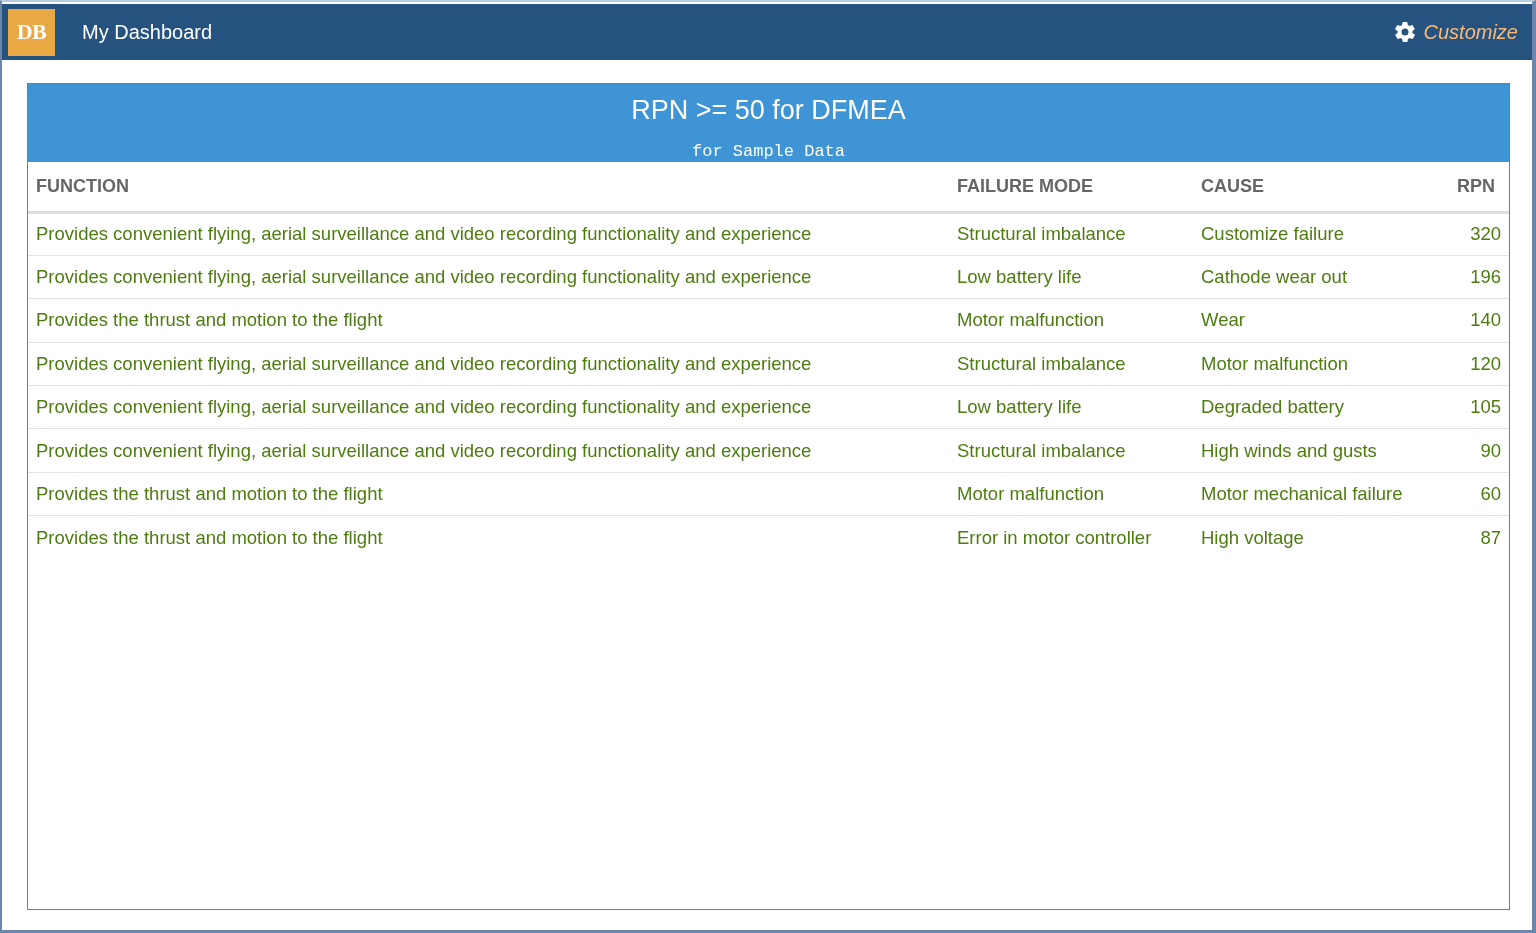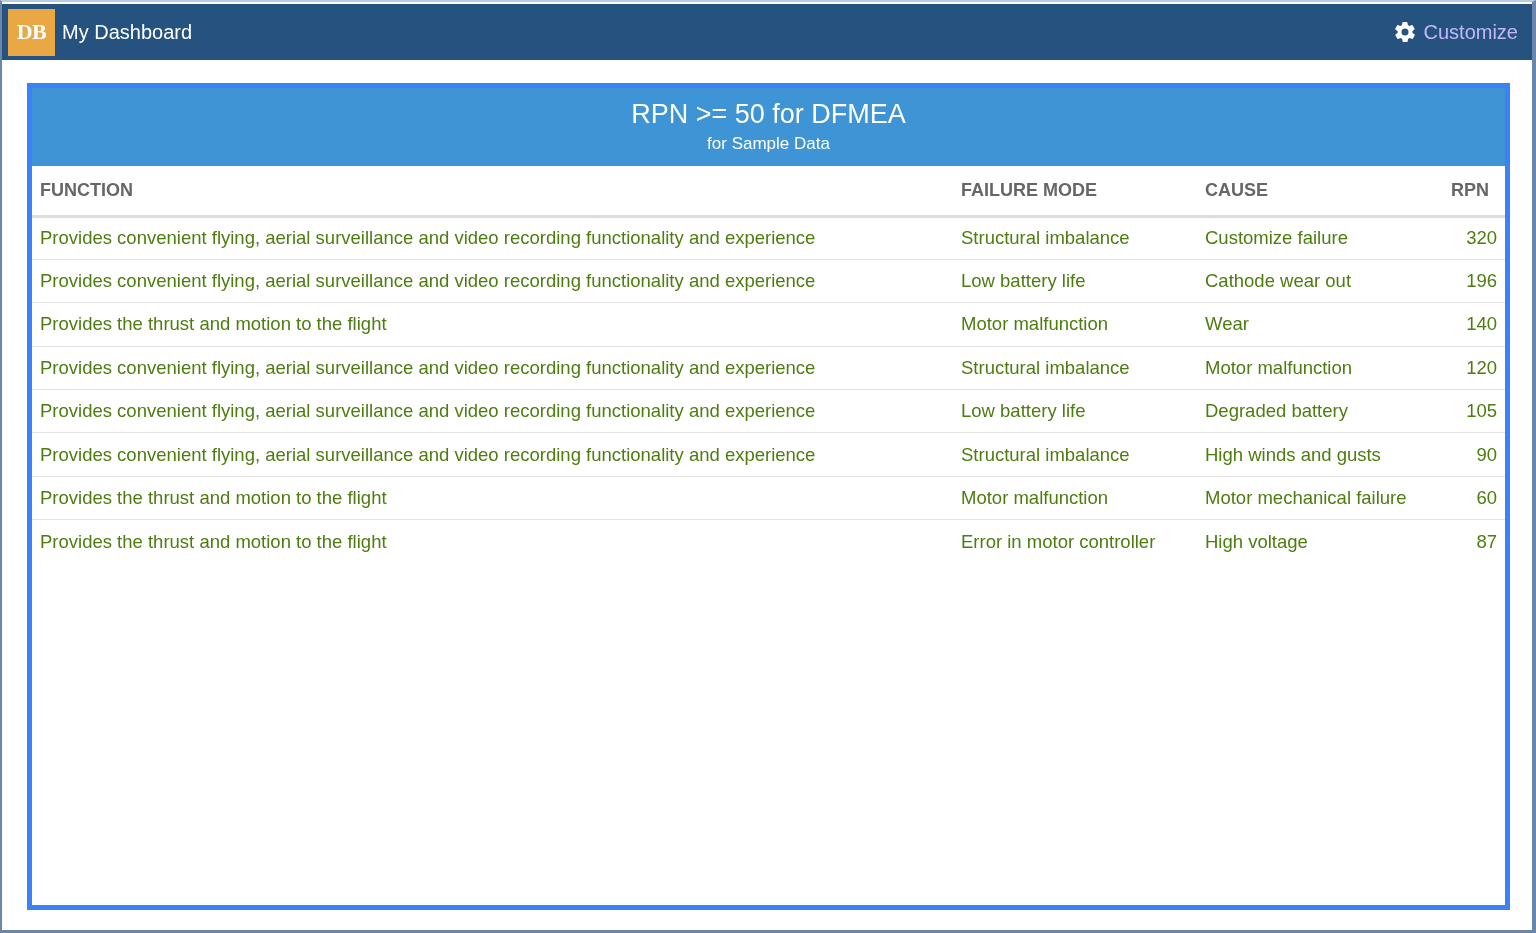--- a/index.html
+++ b/index.html
@@ -5,59 +5,59 @@
     * { box-sizing: border-box; margin: 0; padding: 0; }
     html, body { width: 1536px; height: 933px; overflow: hidden; background: #c9d6e6; }
     body { font-family: "Liberation Sans", sans-serif; }
     .frame {
       position: absolute; left: 0; top: 0; width: 1536px; height: 933px;
       border: 2px solid #6b86aa; border-top-color: #b9cbe0; background: #ffffff;
       border-right-width: 4px; border-bottom-width: 3px;
     }
     .topbar {
       position: absolute; left: 0; top: 2px; width: 1530px; height: 56px;
-      background: #25527f; display: flex; align-items: center;
+      background: #25527f; display: flex; align-items: center; gap: 20px;
     }
     .logo {
       width: 47px; height: 47px; margin-left: 6px; background: #eaa844;
       color: #ffffff; font-family: "Liberation Serif", serif; font-weight: bold;
       font-size: 22px; display: flex; align-items: center; justify-content: center;
       letter-spacing: -0.5px;
     }
     .app-title { color: #ffffff; font-size: 20px; margin-left: 7px; }
     .customize {
       position: absolute; right: 14px; top: 0; height: 56px; display: flex;
-      align-items: center; color: #c4b5fd; font-size: 20px; cursor: pointer;
+      align-items: center; color: #fdba74; font-size: 20px; cursor: pointer; font-style: italic;
     }
     .customize svg { width: 24px; height: 24px; margin-right: 7px; }
     .panel {
       position: absolute; left: 25px; top: 81px; width: 1483px; height: 827px;
-      border: 5px solid #3b82f6; background: #ffffff;
+      border: 1px solid #3b82f6; background: #ffffff;
     }
     .panel-header {
       background: #3e94d5; height: 78px; text-align: center; color: #ffffff;
       padding-top: 11px;
     }
     .panel-title { font-size: 27px; line-height: 30px; }
-    .panel-subtitle { font-size: 17px; line-height: 22px; margin-top: 4px; }
+    .panel-subtitle { font-size: 17px; line-height: 22px; margin-top: 16px; font-family: Liberation Mono, monospace; }
     table { width: 100%; border-collapse: collapse; }
     th {
       text-align: left; font-size: 18px; font-weight: bold; color: #666666;
       height: 50px; padding: 0 8px; border-bottom: 3px solid #dddddd;
       vertical-align: middle;
     }
     td {
       font-size: 18.5px; color: #4d7c0f; height: 43.4px; padding: 0 8px;
       border-bottom: 1.5px solid #e3e3e3; vertical-align: middle; white-space: nowrap;
     }
     tr:last-child td { border-bottom: none; }
     .col-fn { width: 921px; margin-top: 48px; }
     .col-fm { width: 244px; }
     .col-cause { width: 246px; }
-    th.col-rpn { text-align: left; padding-right: 14px; }
+    th.col-rpn { text-align: right; padding-right: 14px; }
     td.col-rpn { text-align: right; }
   </style>
 </head>
 <body>
 
 <div class="frame">
   <div class="topbar">
     <div class="logo">DB</div>
     <div class="app-title">My Dashboard</div>
     <div class="customize">

